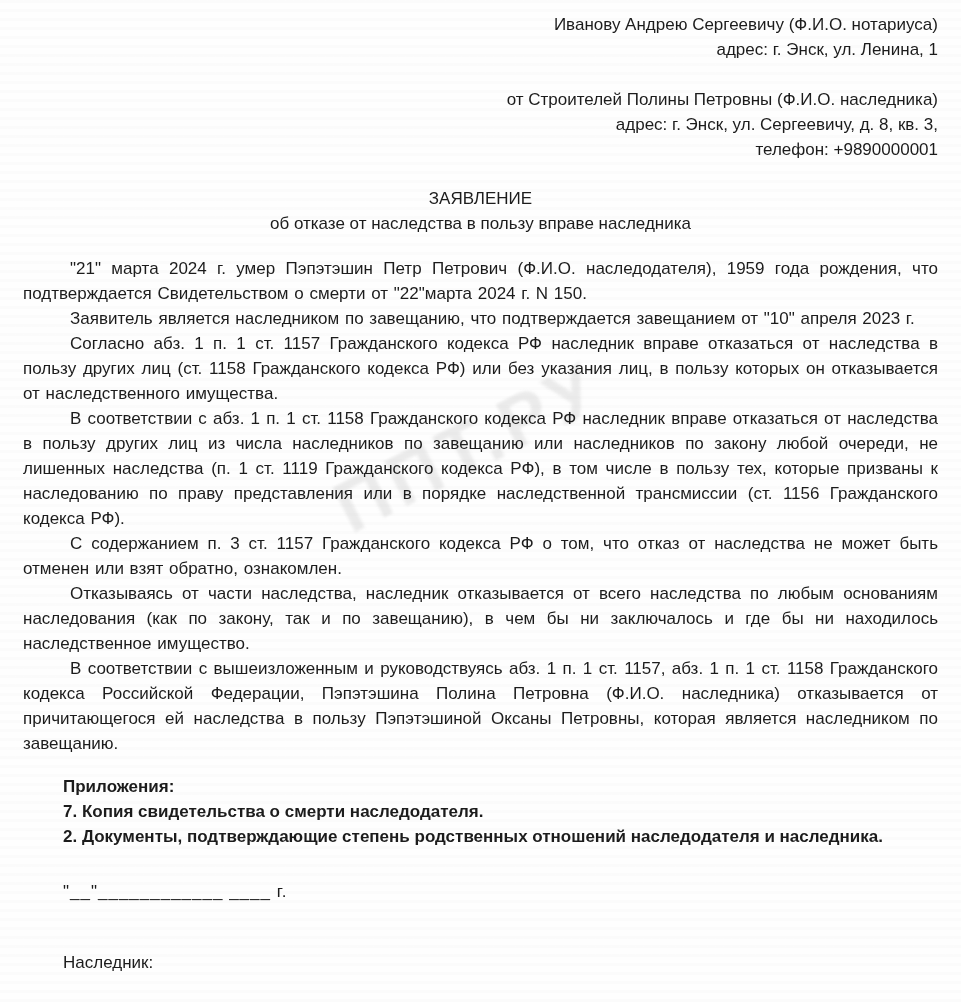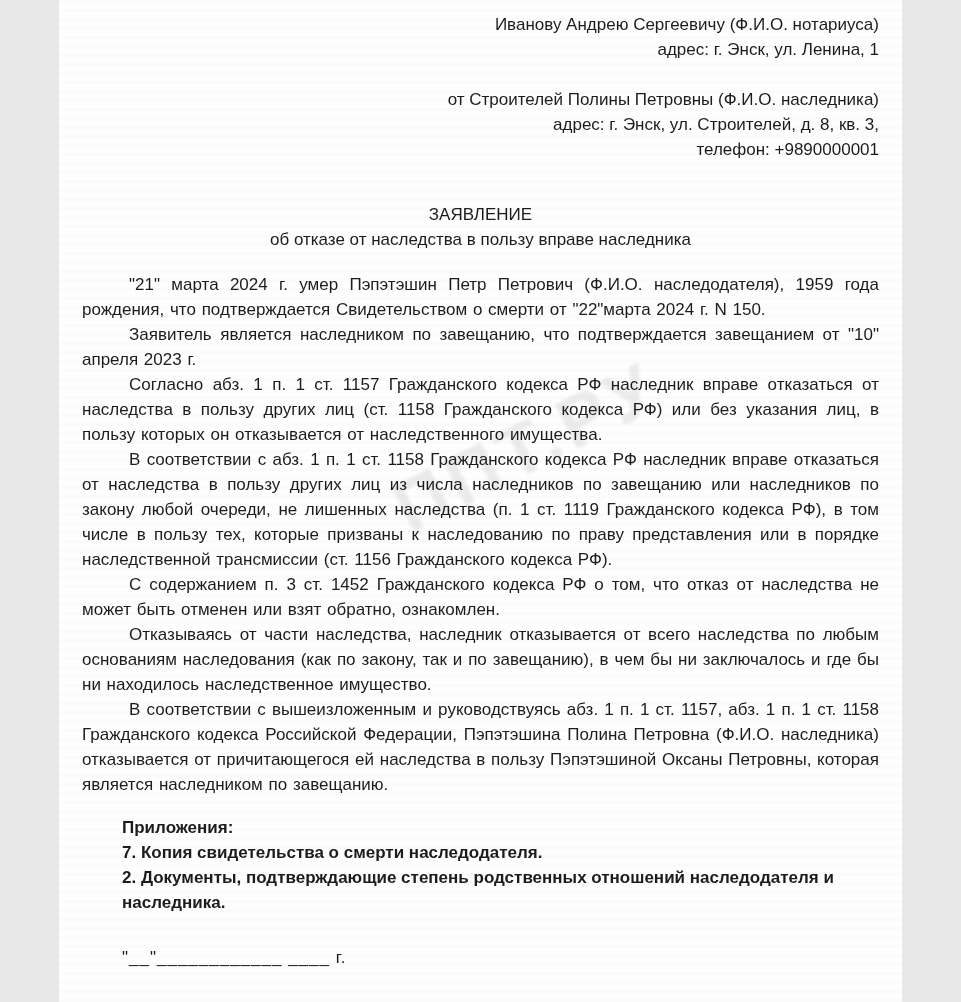--- a/index.html
+++ b/index.html
@@ -1,38 +1,38 @@
 <!DOCTYPE html>
 <html lang="ru"><head>
 <meta charset="utf-8">
 <style>
   html, body { margin: 0; padding: 0; background: #e8e8e8; }
   .page {
     position: relative;
-    width: 843px;
+    width: 961px;
     height: 1002px;
     margin: 0 auto;
     background: #fefefe;
     background-image: repeating-linear-gradient(
       180deg,
       rgba(0,0,0,0.012) 0px, rgba(0,0,0,0.012) 3px,
       rgba(255,255,255,0) 3px, rgba(255,255,255,0) 9px);
     color: #1c1c1c;
     font-family: "Liberation Sans", "DejaVu Sans", sans-serif;
     font-size: 17px;
     line-height: 25px;
     overflow: hidden;
     box-sizing: border-box;
     padding: 12px 23px 0 23px;
   }
   .content { position: relative; z-index: 1; }
   .header-block { text-align: right; }
   .header-block .line { white-space: nowrap; }
   .header-gap { height: 25px; }
-  .title-block { text-align: center; margin-top: 40px; }
+  .title-block { text-align: center; margin-top: 24px; }
   .body-block { margin-top: 20px; }
   .body-block p {
     margin: 0;
     text-align: justify;
     text-indent: 47px;
     word-spacing: 1px;
   }
   .attachments-block { margin-top: 18px; margin-left: 40px; font-weight: bold; }
   .date-line { margin-top: 30px; margin-left: 40px; letter-spacing: 1px; }
   .signer-block { margin-top: 46px; margin-left: 40px; }
@@ -57,35 +57,35 @@
 
 <div class="page">
   <div class="watermark">ППТ.РУ</div>
 
   <div class="content">
     <div class="header-block">
       <div class="line">Иванову Андрею Сергеевичу (Ф.И.О. нотариуса)</div>
       <div class="line">адрес: г. Энск, ул. Ленина, 1</div>
       <div class="header-gap"></div>
       <div class="line">от Строителей Полины Петровны (Ф.И.О. наследника)</div>
-      <div class="line">адрес: г. Энск, ул. Строителей, д. 8, кв. 3,</div>
+      <div class="line">адрес: г. Энск, ул. Сергеевичу, д. 8, кв. 3,</div>
       <div class="line">телефон: +9890000001</div>
     </div>
 
     <div class="title-block">
       <div>ЗАЯВЛЕНИЕ</div>
       <div>об отказе от наследства в пользу вправе наследника</div>
     </div>
 
     <div class="body-block">
       <p>"21" марта 2024 г. умер Пэпэтэшин Петр Петрович (Ф.И.О. наследодателя), 1959 года рождения, что подтверждается Свидетельством о смерти от "22"марта 2024 г. N 150.</p>
       <p>Заявитель является наследником по завещанию, что подтверждается завещанием от "10" апреля 2023 г.</p>
       <p>Согласно абз. 1 п. 1 ст. 1157 Гражданского кодекса РФ наследник вправе отказаться от наследства в пользу других лиц (ст. 1158 Гражданского кодекса РФ) или без указания лиц, в пользу которых он отказывается от наследственного имущества.</p>
       <p>В соответствии с абз. 1 п. 1 ст. 1158 Гражданского кодекса РФ наследник вправе отказаться от наследства в пользу других лиц из числа наследников по завещанию или наследников по закону любой очереди, не лишенных наследства (п. 1 ст. 1119 Гражданского кодекса РФ), в том числе в пользу тех, которые призваны к наследованию по праву представления или в порядке наследственной трансмиссии (ст. 1156 Гражданского кодекса РФ).</p>
-      <p>С содержанием п. 3 ст. 1452 Гражданского кодекса РФ о том, что отказ от наследства не может быть отменен или взят обратно, ознакомлен.</p>
+      <p>С содержанием п. 3 ст. 1157 Гражданского кодекса РФ о том, что отказ от наследства не может быть отменен или взят обратно, ознакомлен.</p>
       <p>Отказываясь от части наследства, наследник отказывается от всего наследства по любым основаниям наследования (как по закону, так и по завещанию), в чем бы ни заключалось и где бы ни находилось наследственное имущество.</p>
       <p>В соответствии с вышеизложенным и руководствуясь абз. 1 п. 1 ст. 1157, абз. 1 п. 1 ст. 1158 Гражданского кодекса Российской Федерации, Пэпэтэшина Полина Петровна (Ф.И.О. наследника) отказывается от причитающегося ей наследства в пользу Пэпэтэшиной Оксаны Петровны, которая является наследником по завещанию.</p>
     </div>
 
     <div class="attachments-block">
       <div>Приложения:</div>
       <div>7. Копия свидетельства о смерти наследодателя.</div>
       <div>2. Документы, подтверждающие степень родственных отношений наследодателя и наследника.</div>
     </div>
 

